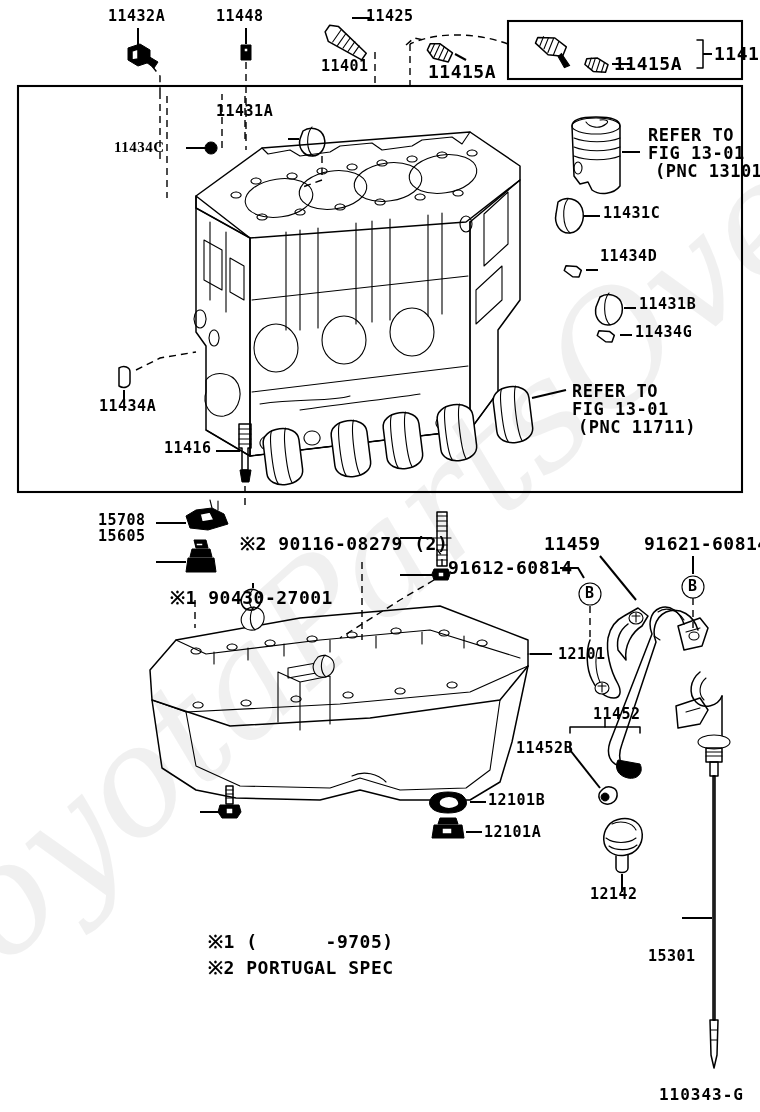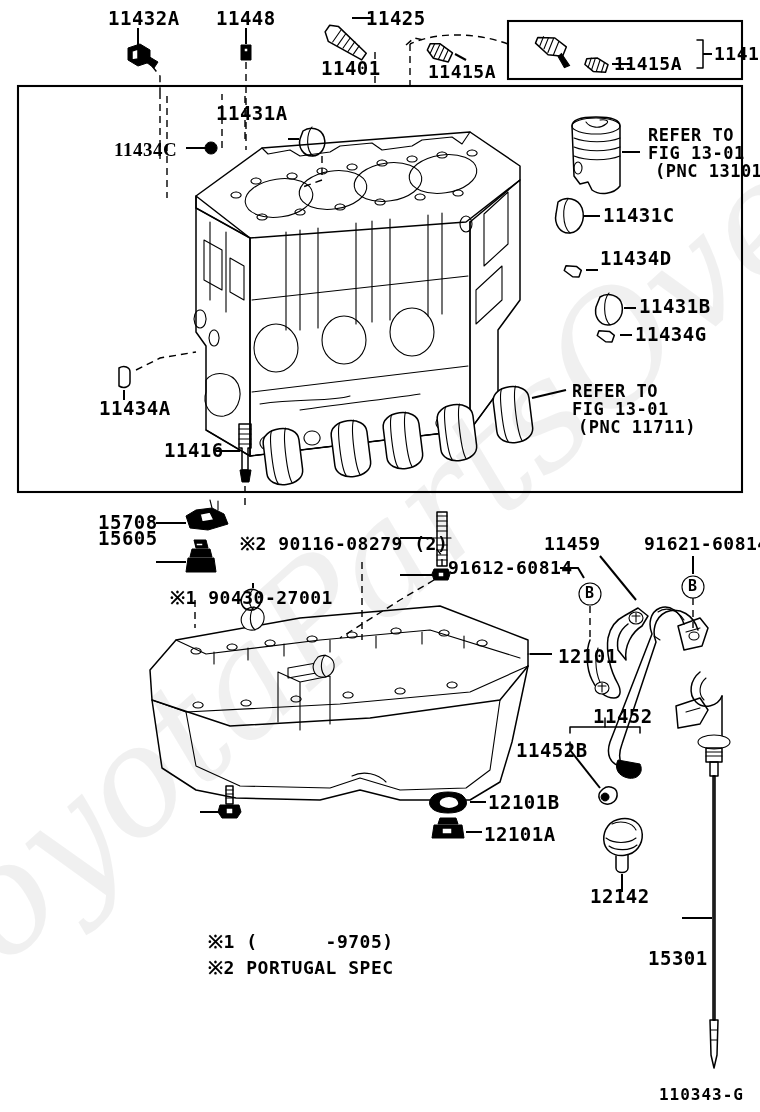--- a/index.html
+++ b/index.html
@@ -3,21 +3,21 @@
 <meta charset="utf-8">
 <title>Parts Diagram</title>
 <style>
   html,body{margin:0;padding:0;background:#fff;}
   body{width:760px;height:1112px;position:relative;overflow:hidden;
        font-family:"DejaVu Sans Mono","Liberation Mono",monospace;color:#000;}
   #sheet{position:absolute;left:0;top:0;width:760px;height:1112px;}
   svg.layer{position:absolute;left:0;top:0;width:760px;height:1112px;overflow:visible;}
   .lbl{position:absolute;white-space:pre;font-family:"DejaVu Sans Mono","Liberation Mono",monospace;
        font-weight:bold;letter-spacing:0.5px;line-height:1.12;}
-  .s20{font-size:19px;}
+  .s20{font-size:15px;}
   .s18{font-size:18px;}
   .s17{font-size:17px;}
   .s15{font-size:15px;}
   .wm{position:absolute;left:0;top:0;width:760px;height:1112px;pointer-events:none;
       overflow:hidden;}
   .wmtxt{position:absolute;left:-40px;top:880px;font-size:150px;color:#000;opacity:0.055;
          font-family:"DejaVu Serif","Liberation Serif",serif;font-style:italic;
          transform:rotate(-42deg);transform-origin:left bottom;white-space:nowrap;}
   .code{position:absolute;right:16px;bottom:8px;font-size:16px;font-weight:bold;letter-spacing:1px;}
 </style>

